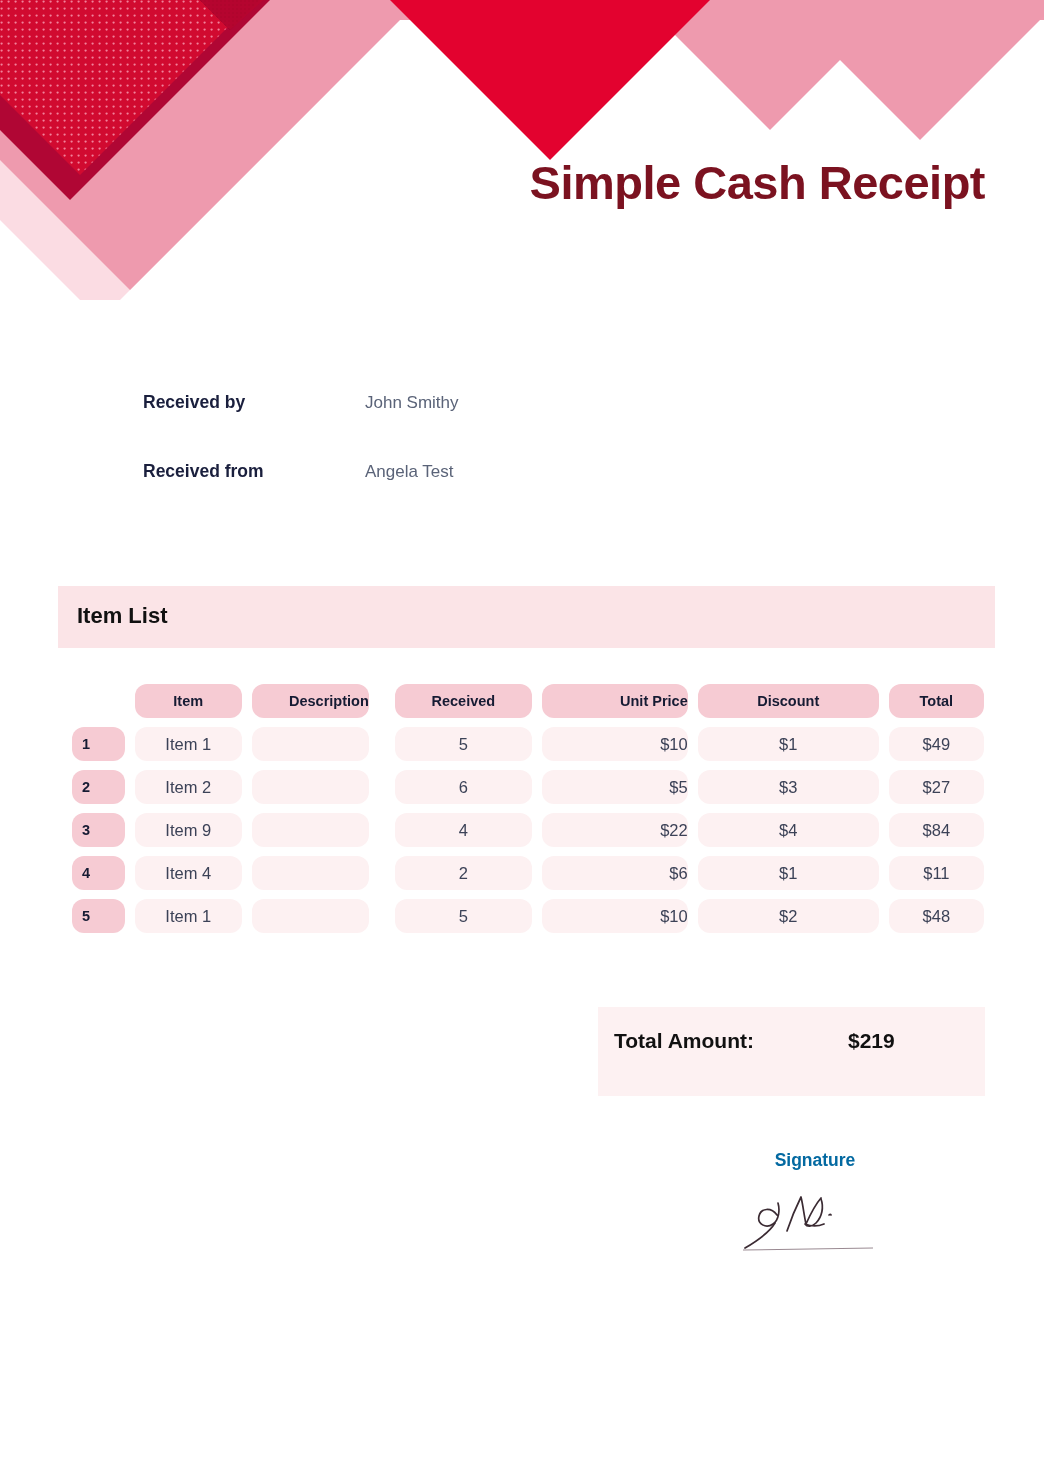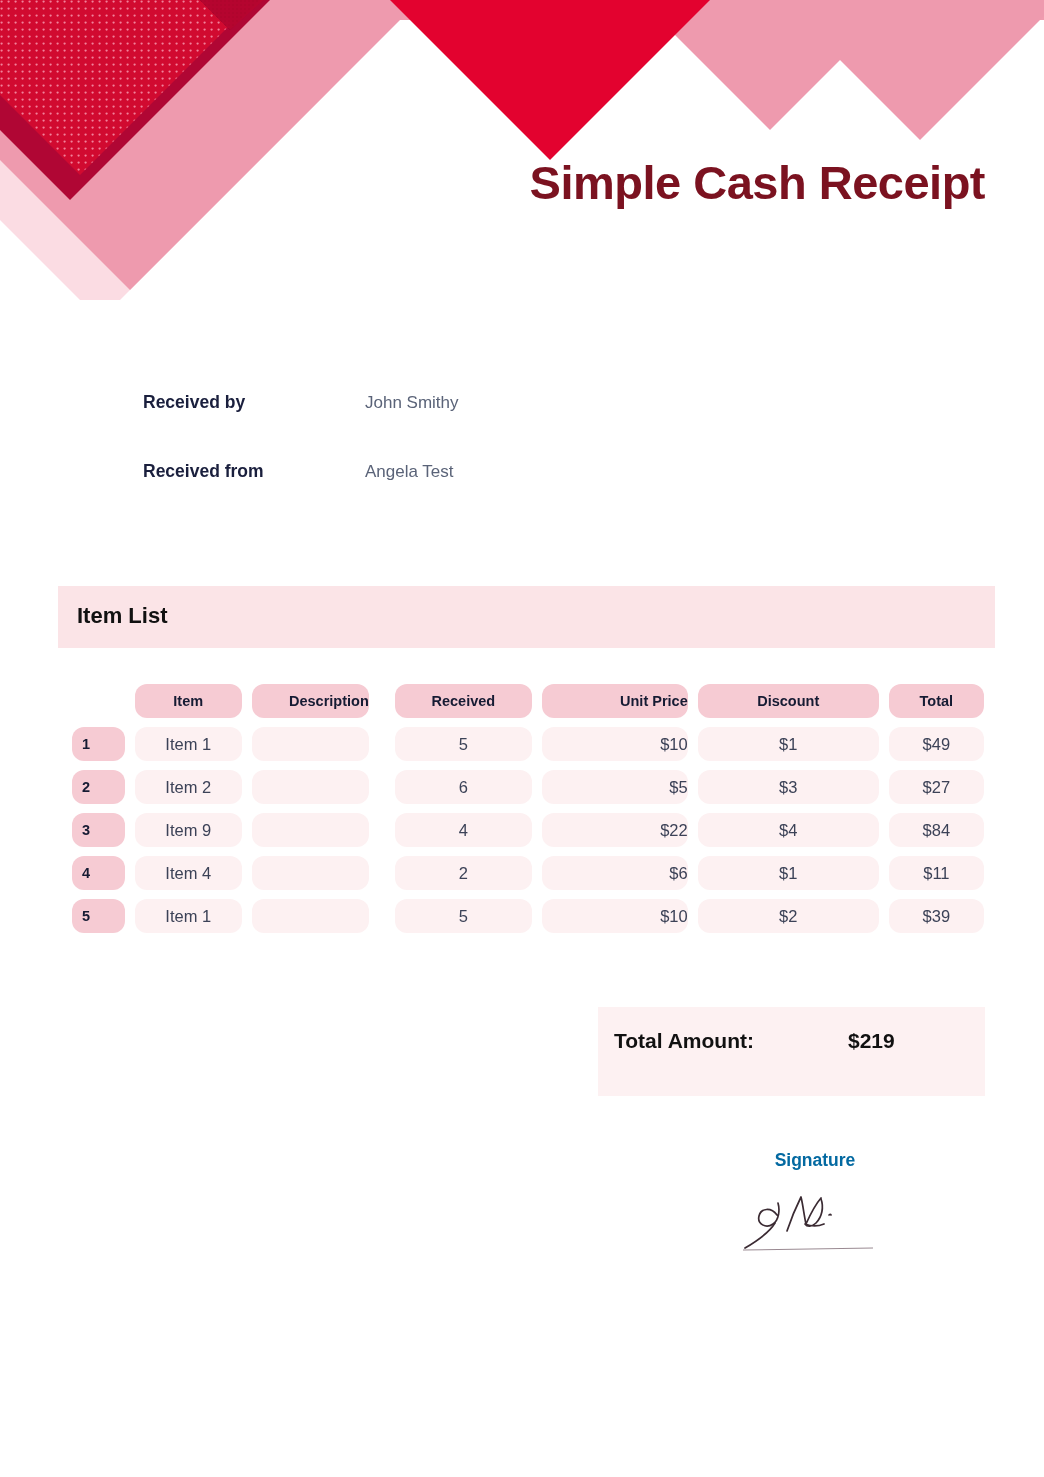--- a/index.html
+++ b/index.html
@@ -330,21 +330,21 @@
       <div class="cell body c-total">$11</div>
     </div>
 
     <div class="trow">
       <div class="cell idx c-idx">5</div>
       <div class="cell body c-item">Item 1</div>
       <div class="cell body c-desc"></div>
       <div class="cell body c-qty">5</div>
       <div class="cell body c-price">$10</div>
       <div class="cell body c-disc">$2</div>
-      <div class="cell body c-total">$39</div>
+      <div class="cell body c-total">$48</div>
     </div>
   </div>
 
   <div class="totalbox">
     <div class="total-label">Total Amount:</div>
     <div class="total-value">$219</div>
   </div>
 
   <div class="sig">
     <div class="sig-label">Signature</div>

